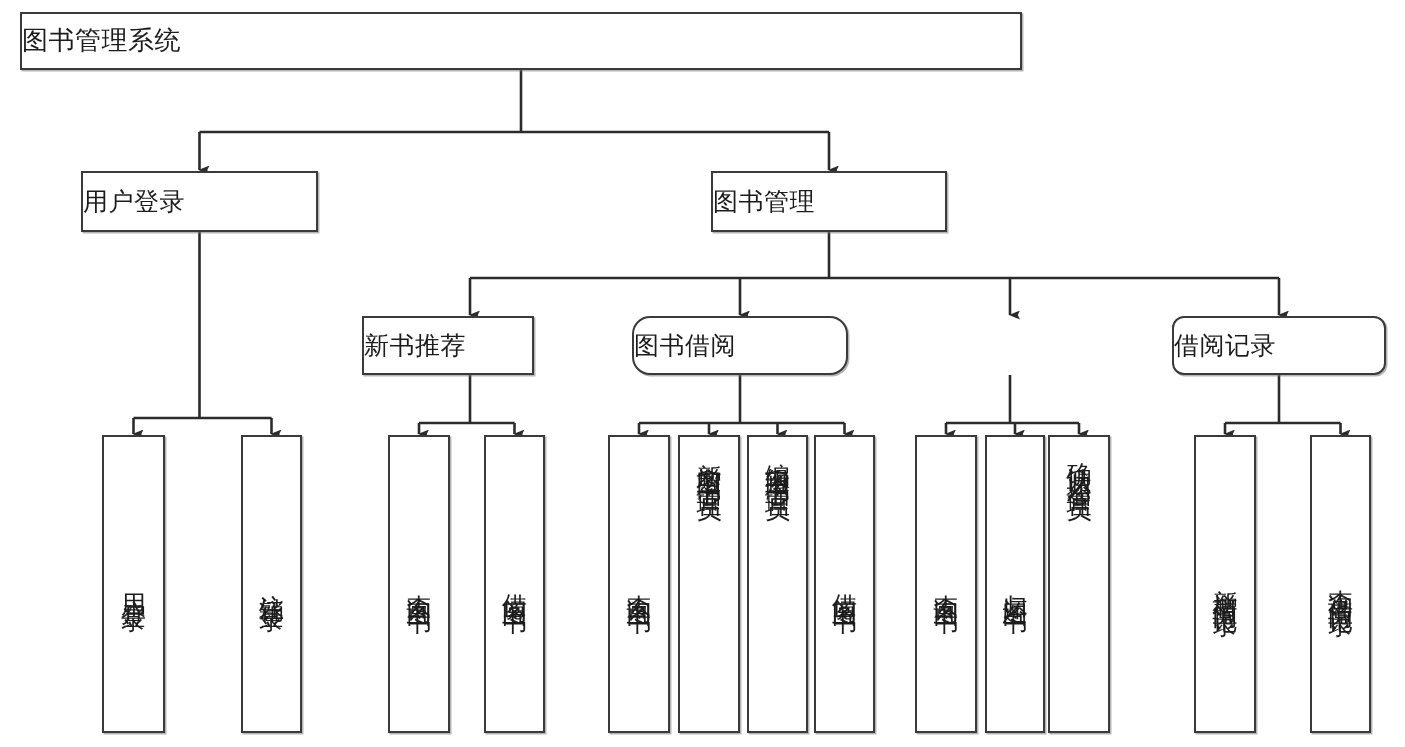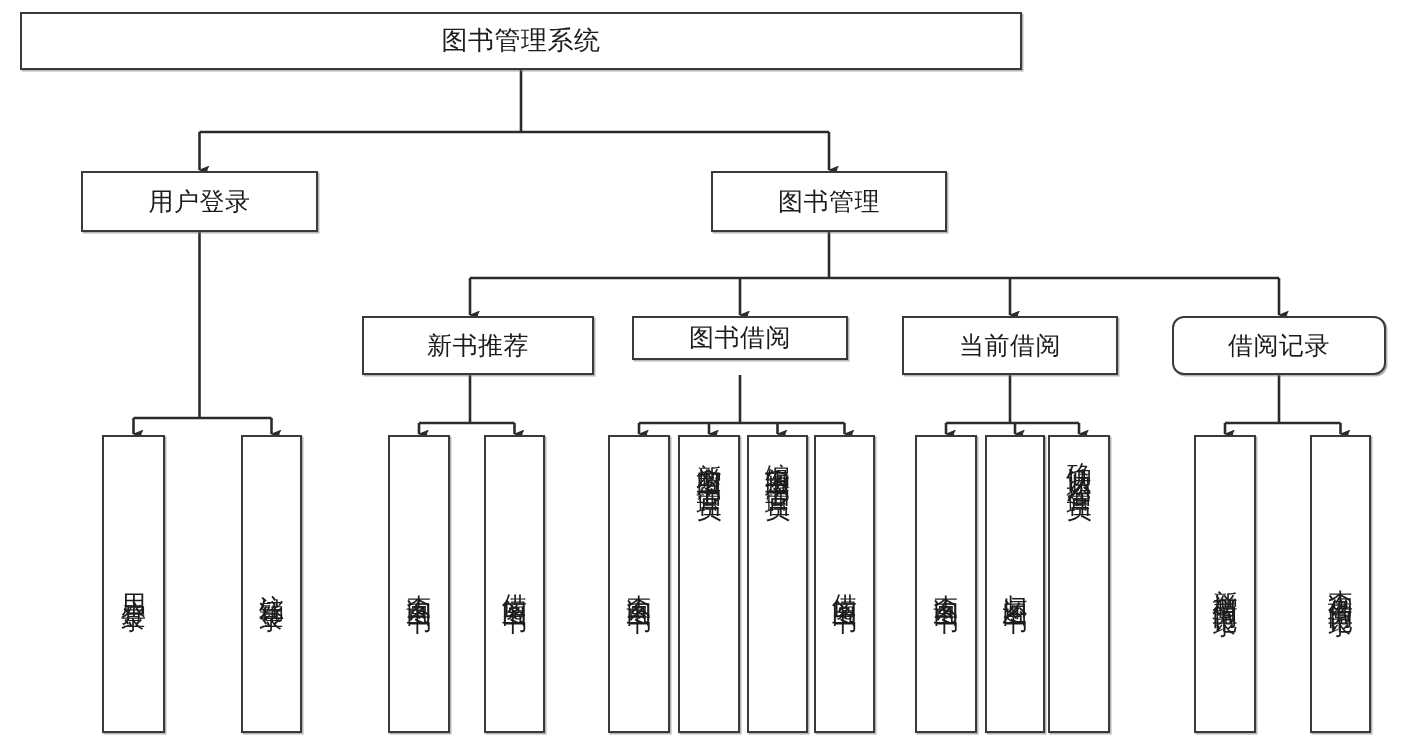--- a/index.html
+++ b/index.html
@@ -26,21 +26,21 @@
     height: 747px;
     pointer-events: none;
   }
   .node {
     position: absolute;
     box-sizing: border-box;
     background: #ffffff;
     border: 2px solid #3a3a3a;
     display: flex;
     align-items: center;
-    justify-content: center;
+    justify-content: flex-start;
     box-shadow: 1.5px 1.5px 0 rgba(120,120,120,0.55);
   }
   .node-label {
     color: #1c1c1c;
     text-align: center;
     line-height: 1.12;
     white-space: nowrap;
   }
   
   .node.horiz .node-label {
@@ -131,28 +131,25 @@
     <span class="node-label">图书管理系统</span>
   </div>
 
   <div class="node horiz" style="left: 81px; top: 171px; width: 237px; height: 61px;">
     <span class="node-label">用户登录</span>
   </div>
   <div class="node horiz" style="left: 711px; top: 171px; width: 236px; height: 61px;">
     <span class="node-label">图书管理</span>
   </div>
 
-  <div class="node horiz" style="left: 362px; top: 316px; width: 232px; height: 59px;">
+  <div class="node horiz" style="left: 362px; top: 316px; width: 172px; height: 59px;">
     <span class="node-label">新书推荐</span>
   </div>
-  <div class="node horiz" style="left: 632px; top: 316px; width: 216px; height: 44px;">
+  <div class="node horiz" style="left: 632px; top: 316px; width: 216px; height: 59px; border-radius: 18px;">
     <span class="node-label">图书借阅</span>
-  </div>
-  <div class="node horiz" style="left: 902px; top: 316px; width: 216px; height: 59px;">
-    <span class="node-label">当前借阅</span>
   </div>
   <div class="node horiz" style="left: 1172px; top: 316px; width: 214px; height: 59px; border-radius: 12px;">
     <span class="node-label">借阅记录</span>
   </div>
 
   <div class="node vert centered" style="left: 102px; top: 435px; width: 63px; height: 298px;">
     <span class="node-label">用户登录</span>
   </div>
   <div class="node vert centered" style="left: 241px; top: 435px; width: 61px; height: 298px;">
     <span class="node-label">注销登录</span>

